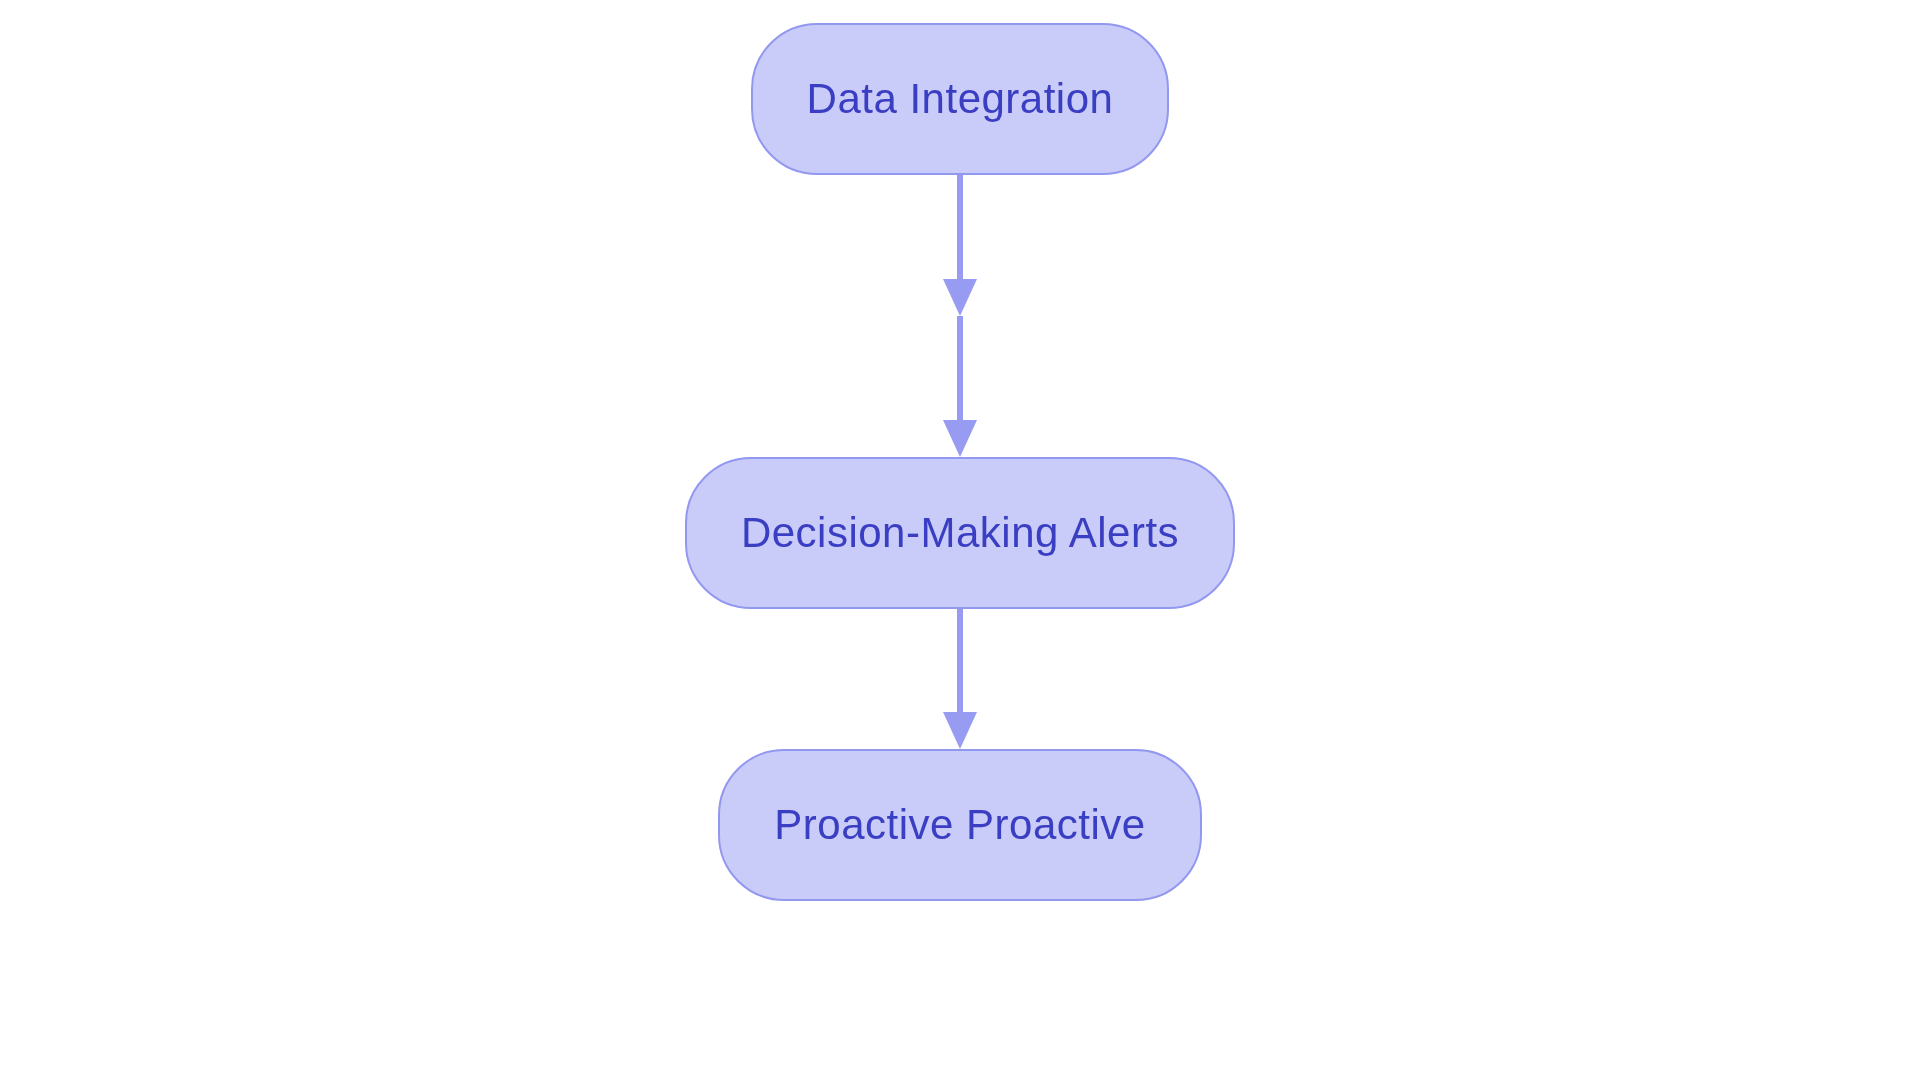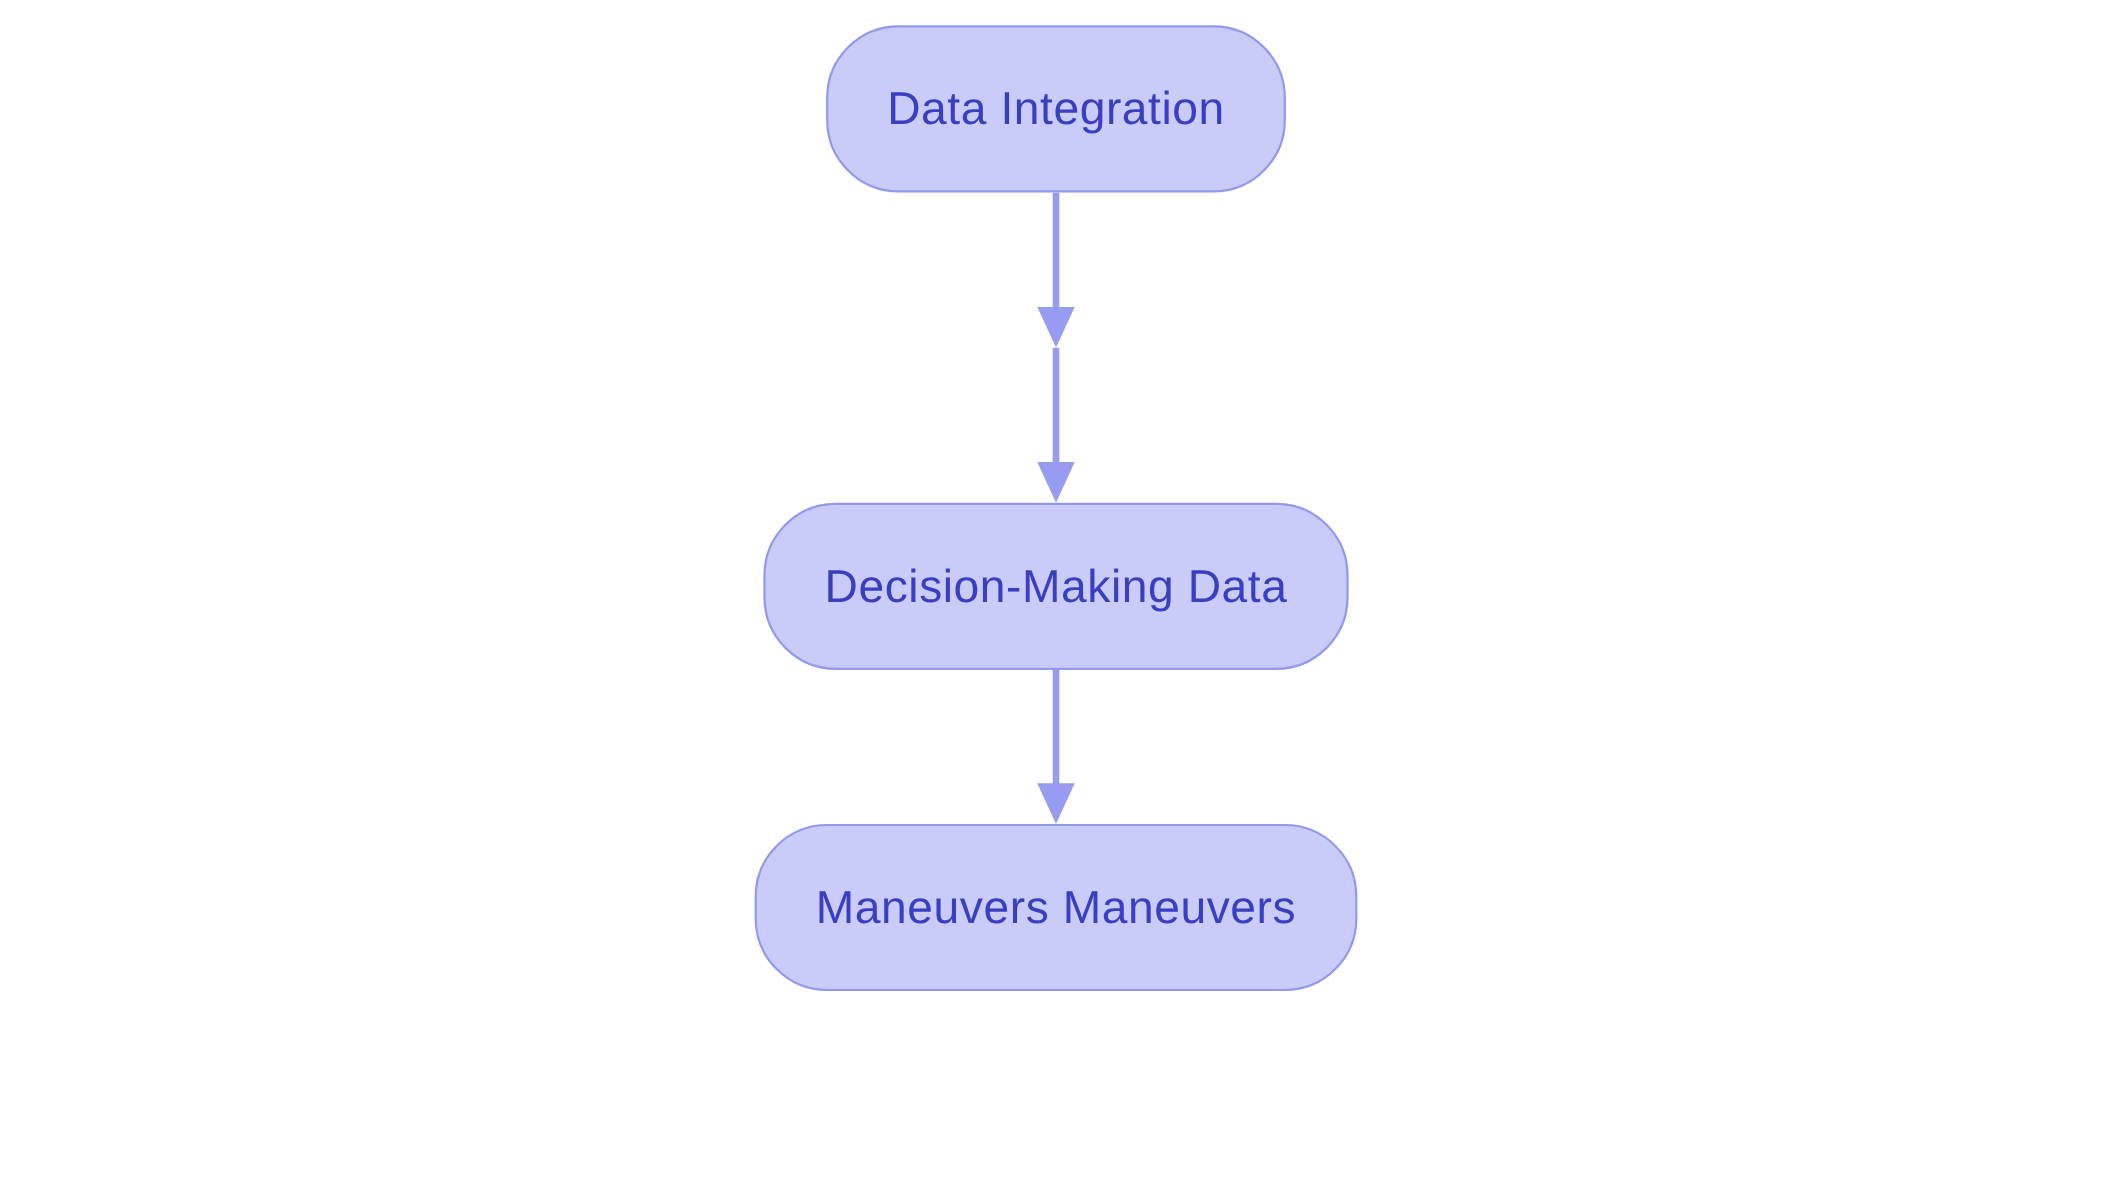--- a/index.html
+++ b/index.html
@@ -68,26 +68,26 @@
       <polygon points="3,104 37,104 20,141" fill="currentColor"></polygon>
     </svg>
 
 
     <svg class="arrow" width="40" height="141" viewBox="0 0 40 141" aria-hidden="true">
       <line x1="20" y1="0" x2="20" y2="110" stroke="currentColor" stroke-width="6"></line>
       <polygon points="3,104 37,104 20,141" fill="currentColor"></polygon>
     </svg>
 
     <div class="node">
-      <span class="node-label">Decision-Making Data</span>
+      <span class="node-label">Decision-Making Alerts</span>
     </div>
 
     <svg class="arrow" width="40" height="140" viewBox="0 0 40 140" aria-hidden="true">
       <line x1="20" y1="0" x2="20" y2="109" stroke="currentColor" stroke-width="6"></line>
       <polygon points="3,103 37,103 20,140" fill="currentColor"></polygon>
     </svg>
 
     <div class="node">
-      <span class="node-label">Maneuvers Maneuvers</span>
+      <span class="node-label">Proactive Proactive</span>
     </div>
 
   </div>
 </div>
 
 </body></html>

